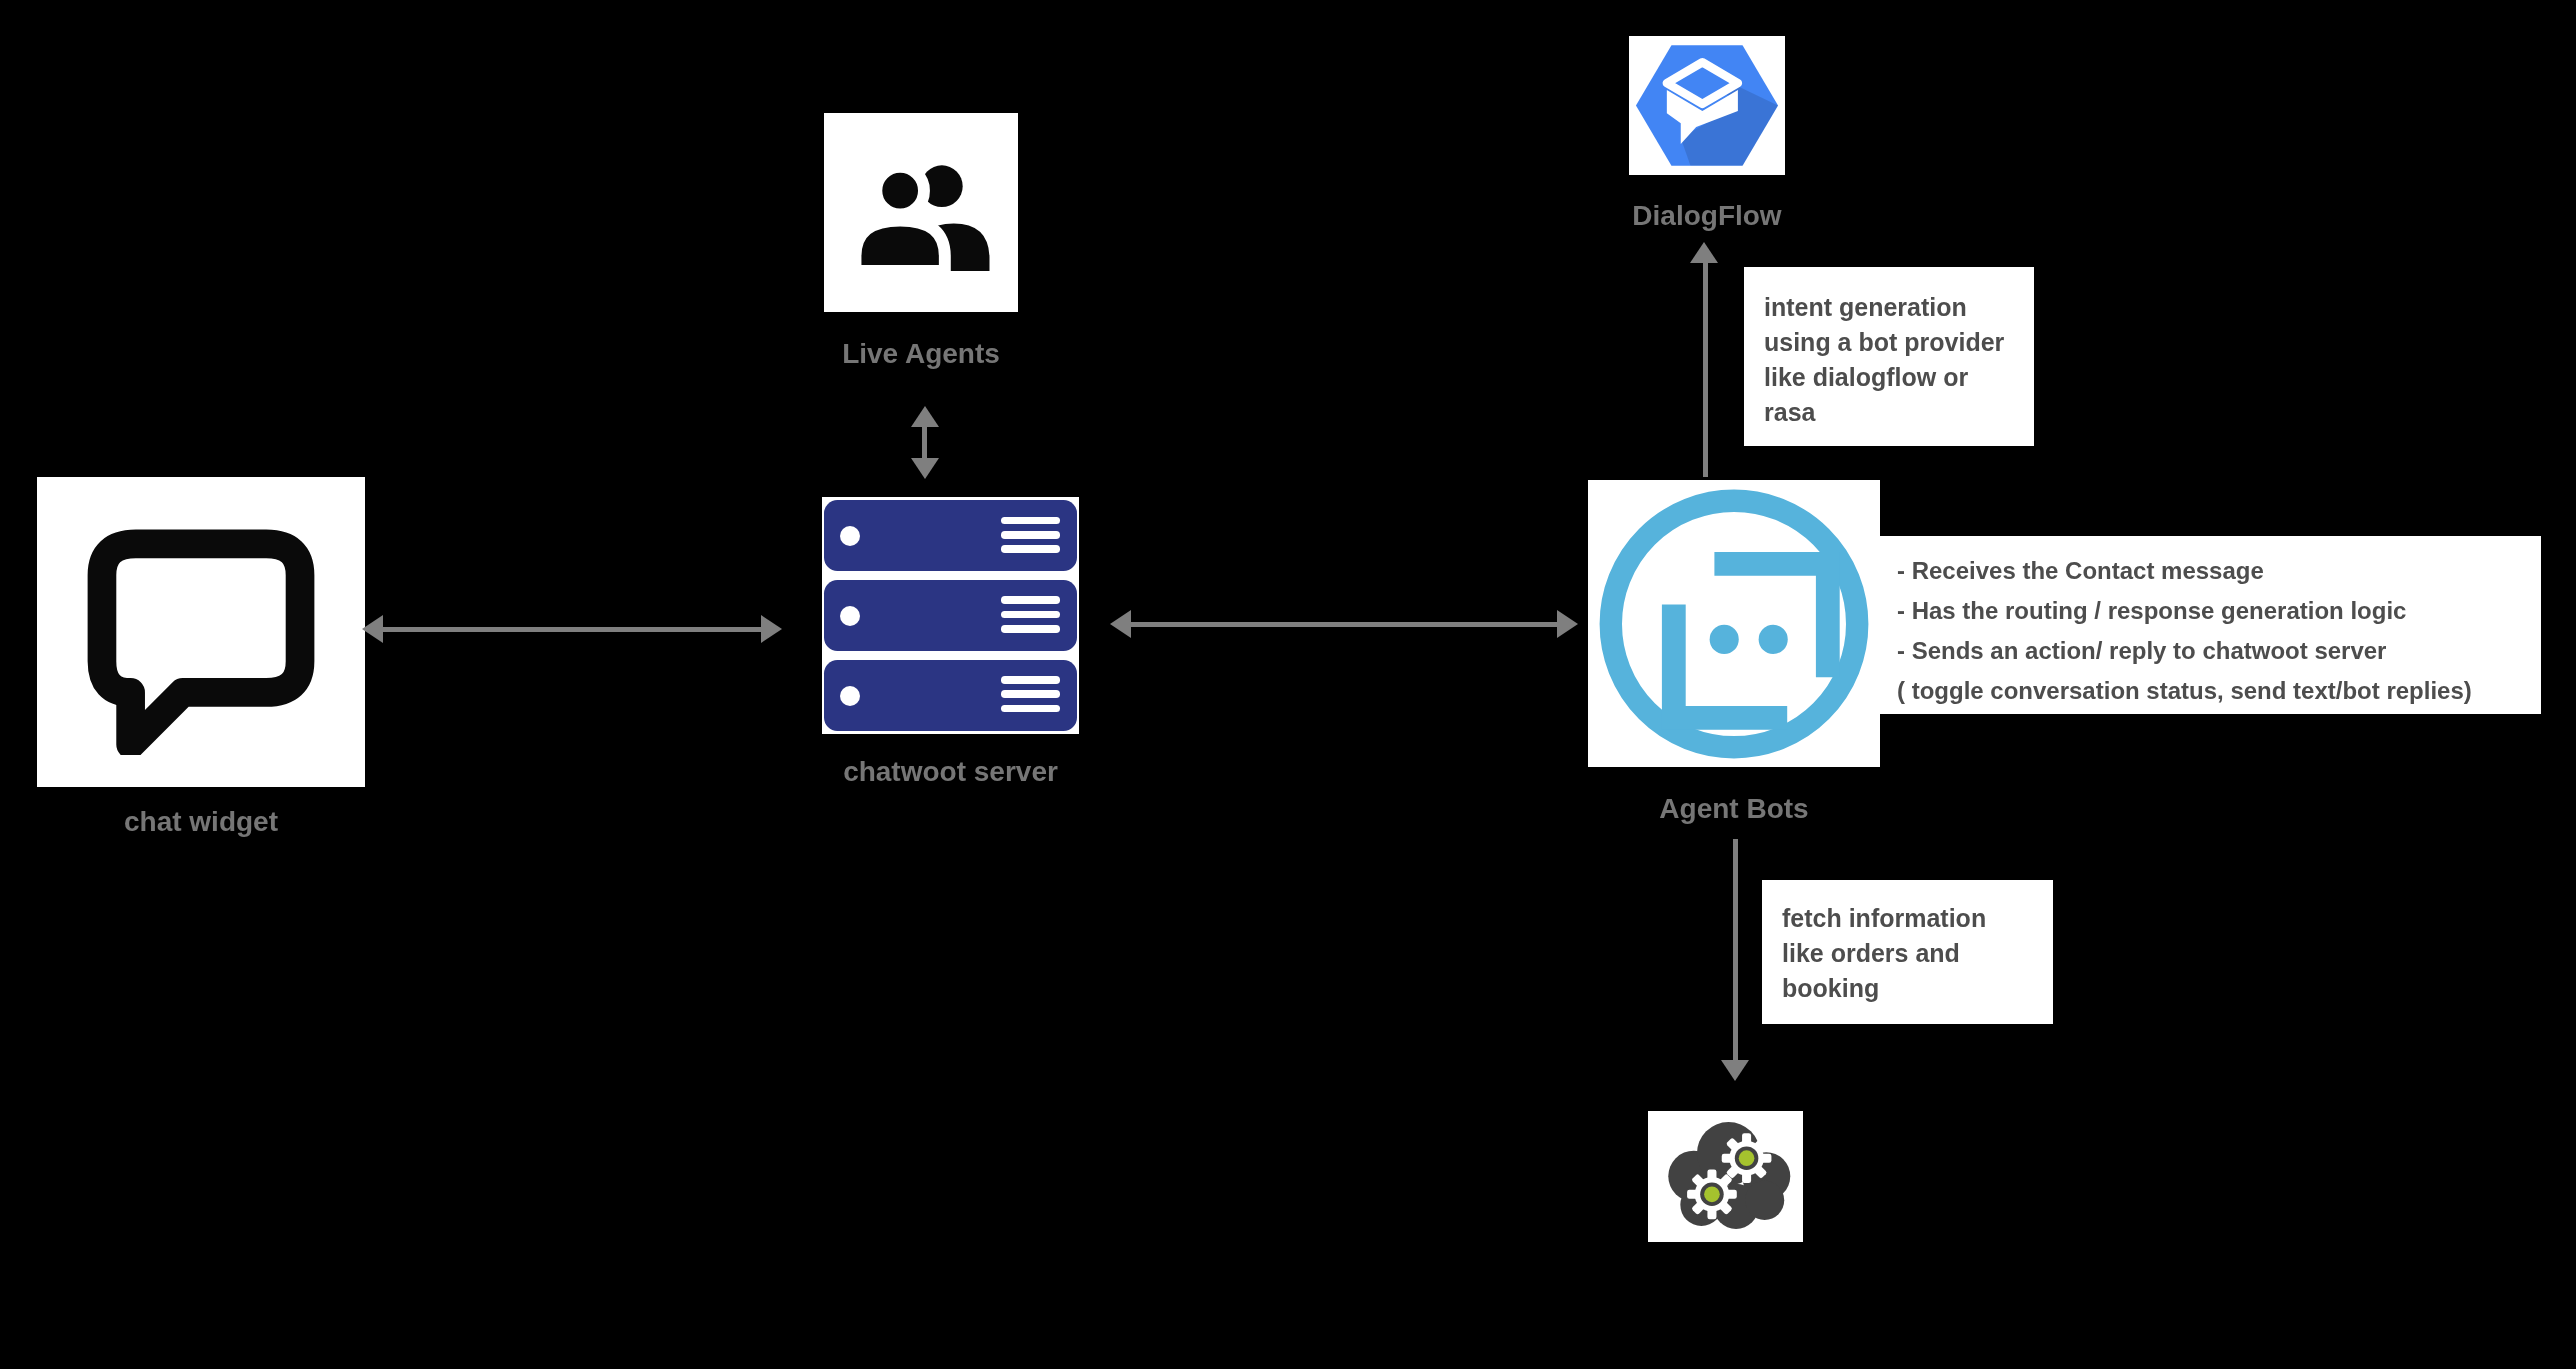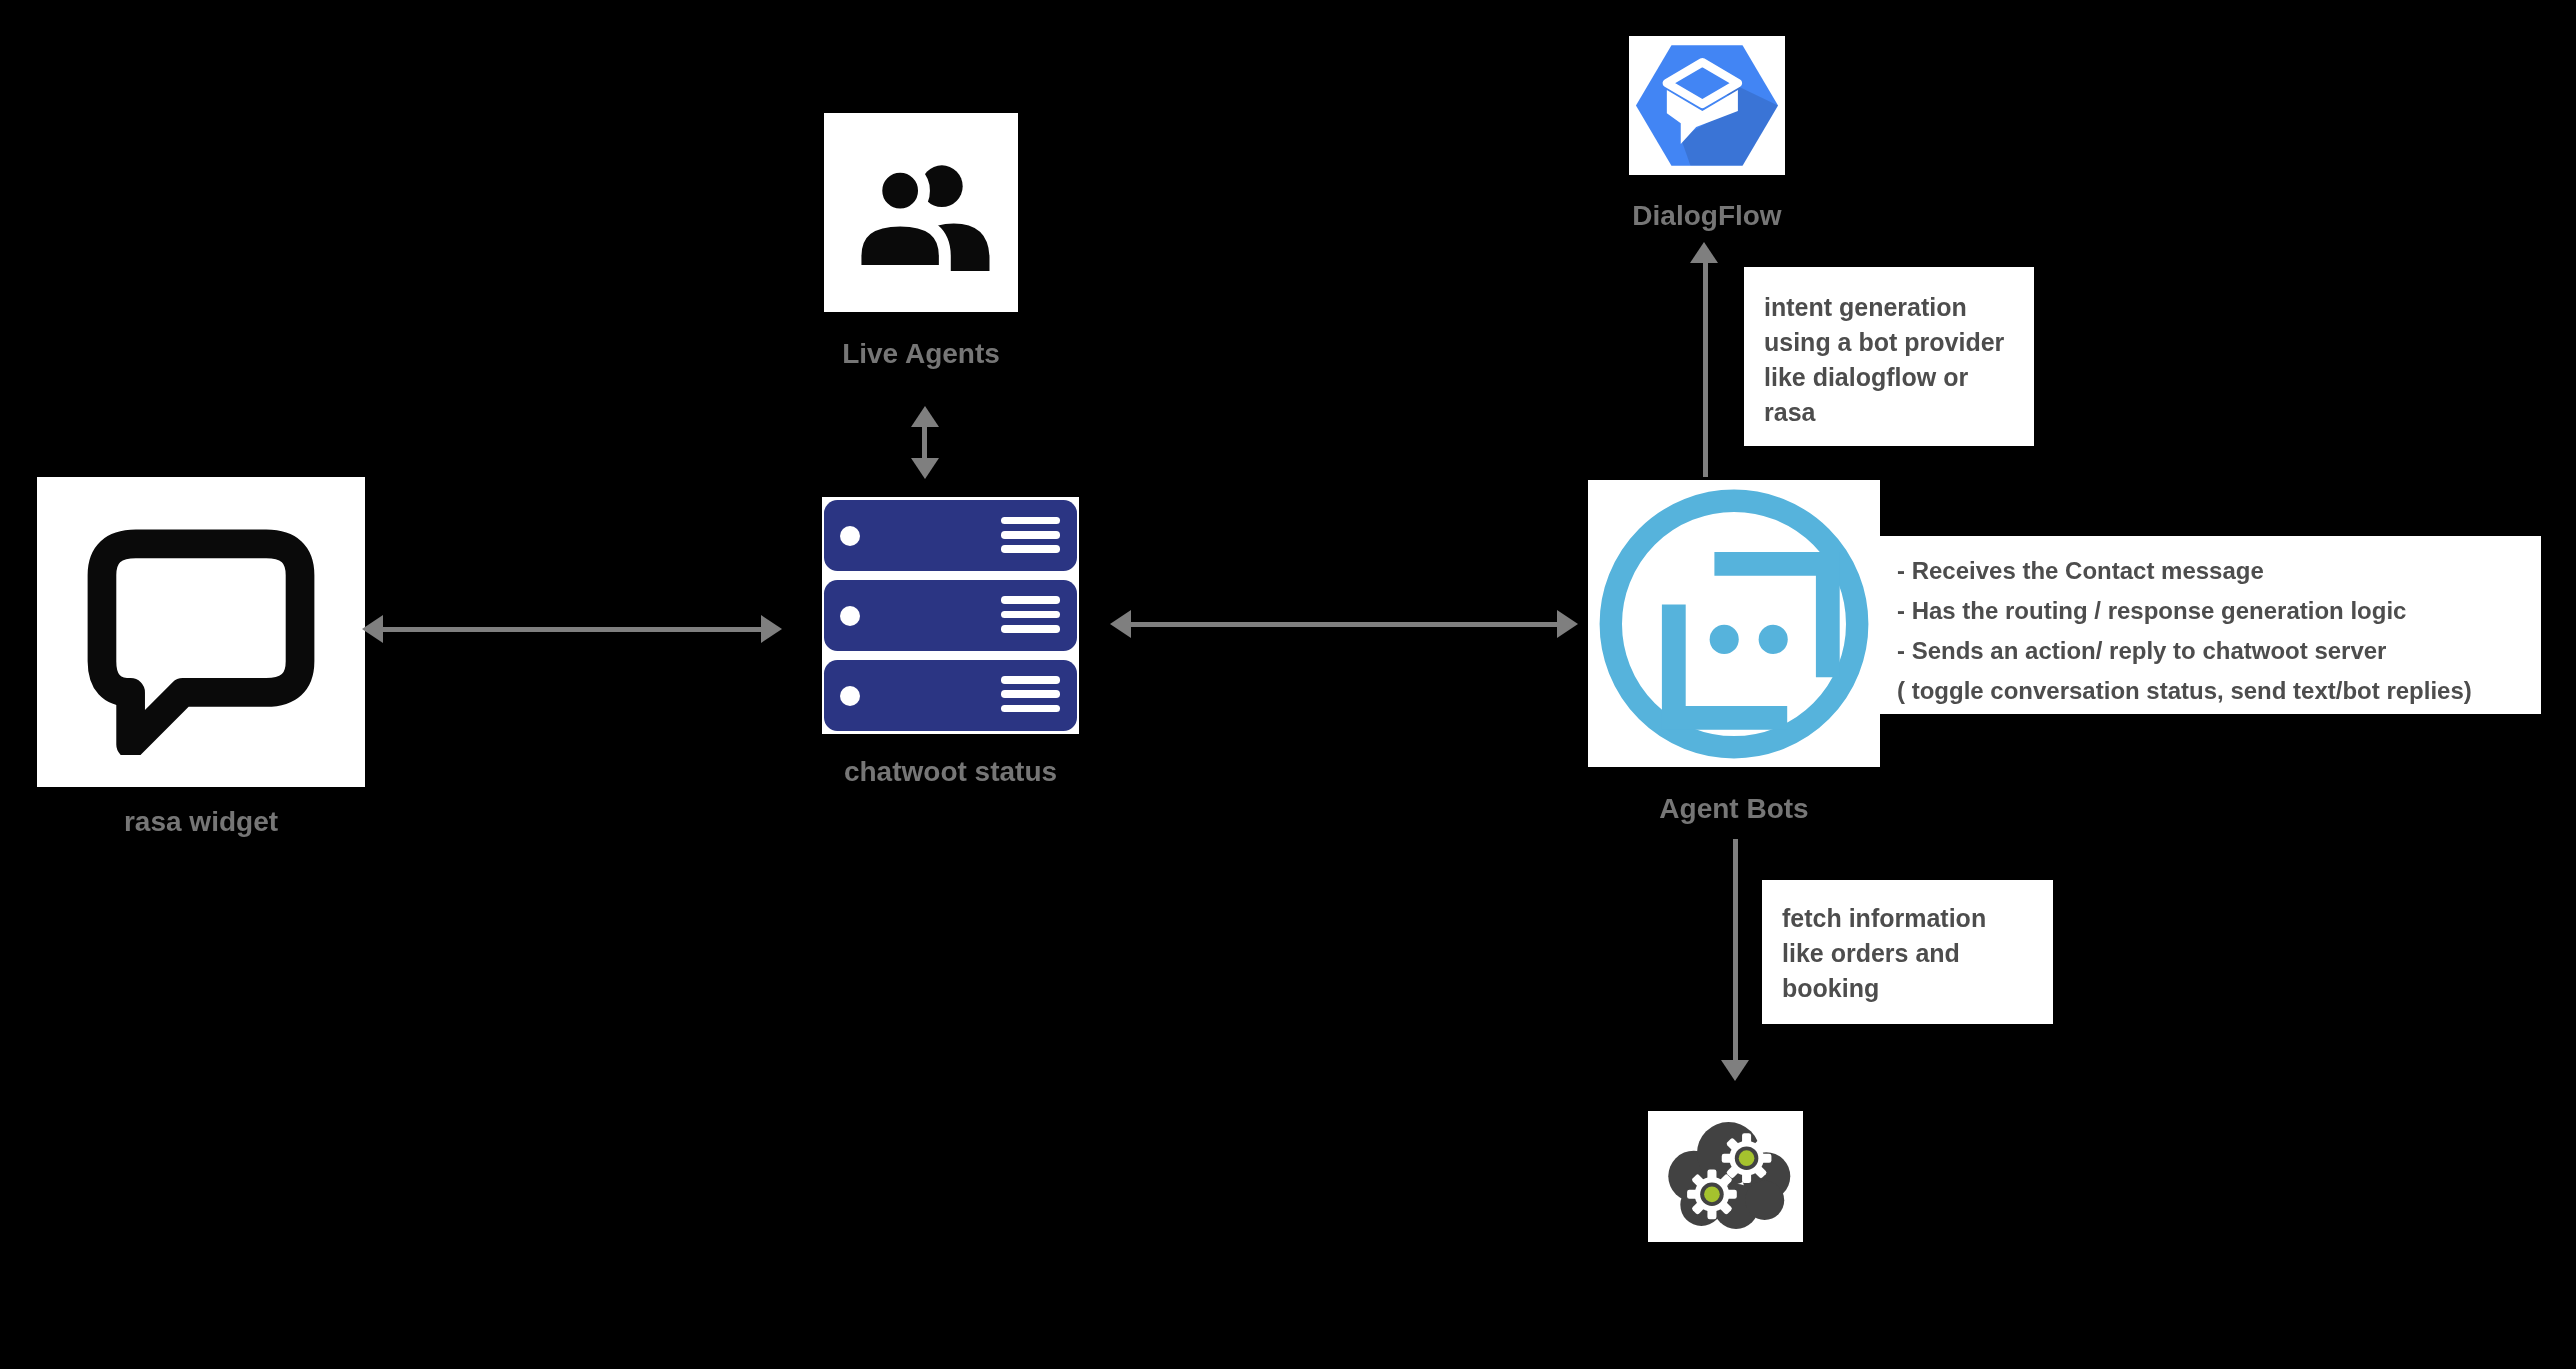--- a/index.html
+++ b/index.html
@@ -21,21 +21,21 @@
 </head>
 <body>
 
 <div class="canvas">
 
   <div class="box" style="left:37px;top:477px;width:328px;height:310px">
     <svg width="268" height="245" viewBox="0 0 100 94">
       <path d="M25,13 H75 Q88,13 88,25 V58 Q88,70 75,70 H43 L23,90 V70 Q12,70 12,58 V25 Q12,13 25,13 Z" fill="none" style="stroke:var(--ink)" stroke-width="11" stroke-linejoin="round"></path>
     </svg>
   </div>
-  <div class="node-label" style="left:37px;top:803px;width:328px">rasa widget</div>
+  <div class="node-label" style="left:37px;top:803px;width:328px">chat widget</div>
 
   <div class="box" style="left:824px;top:113px;width:194px;height:199px;padding-bottom:0">
     <svg width="150" height="134" viewBox="0 0 100 90">
       <g style="fill:var(--ink)">
         <circle cx="64" cy="27" r="14"></circle>
         <path d="M48,84 V74 Q48,52 72,52 Q95,52 96,74 V84 Z"></path>
       </g>
       <g style="fill:var(--ink);stroke:#ffffff" stroke-width="8">
         <circle cx="36" cy="30" r="16"></circle>
         <path d="M6,84 V74 Q6,50 36,50 Q66,50 66,74 V84 Z"></path>
@@ -65,21 +65,21 @@
       <div style="position:relative;height:71px;border-radius:13.4px;background:var(--navy)">
         <div style="position:absolute;left:16.3px;top:26px;width:20px;height:20px;border-radius:50%;background:#fff"></div>
         <div style="position:absolute;right:17px;top:16.3px;display:flex;flex-direction:column;gap:6.7px;">
           <div style="width:59px;height:7.7px;border-radius:3.8px;background:#fff"></div>
           <div style="width:59px;height:7.7px;border-radius:3.8px;background:#fff"></div>
           <div style="width:59px;height:7.7px;border-radius:3.8px;background:#fff"></div>
         </div>
       </div>
     </div>
   </div>
-  <div class="node-label" style="left:798px;top:753px;width:305px">chatwoot status</div>
+  <div class="node-label" style="left:798px;top:753px;width:305px">chatwoot server</div>
 
   <div class="box" style="left:1588px;top:480px;width:292px;height:287px">
     <svg width="280" height="280" viewBox="0 0 100 100">
       <circle cx="50" cy="50" r="44" fill="none" style="stroke:var(--bot)" stroke-width="8"></circle>
       <path d="M43,28.5 H83.5 V69" fill="none" style="stroke:var(--bot)" stroke-width="8.5"></path>
       <path d="M28.5,43 V83.5 H69" fill="none" style="stroke:var(--bot)" stroke-width="8.5"></path>
       <circle cx="46.5" cy="55.5" r="5.2" style="fill:var(--bot)"></circle>
       <circle cx="64" cy="55.5" r="5.2" style="fill:var(--bot)"></circle>
     </svg>
   </div>

